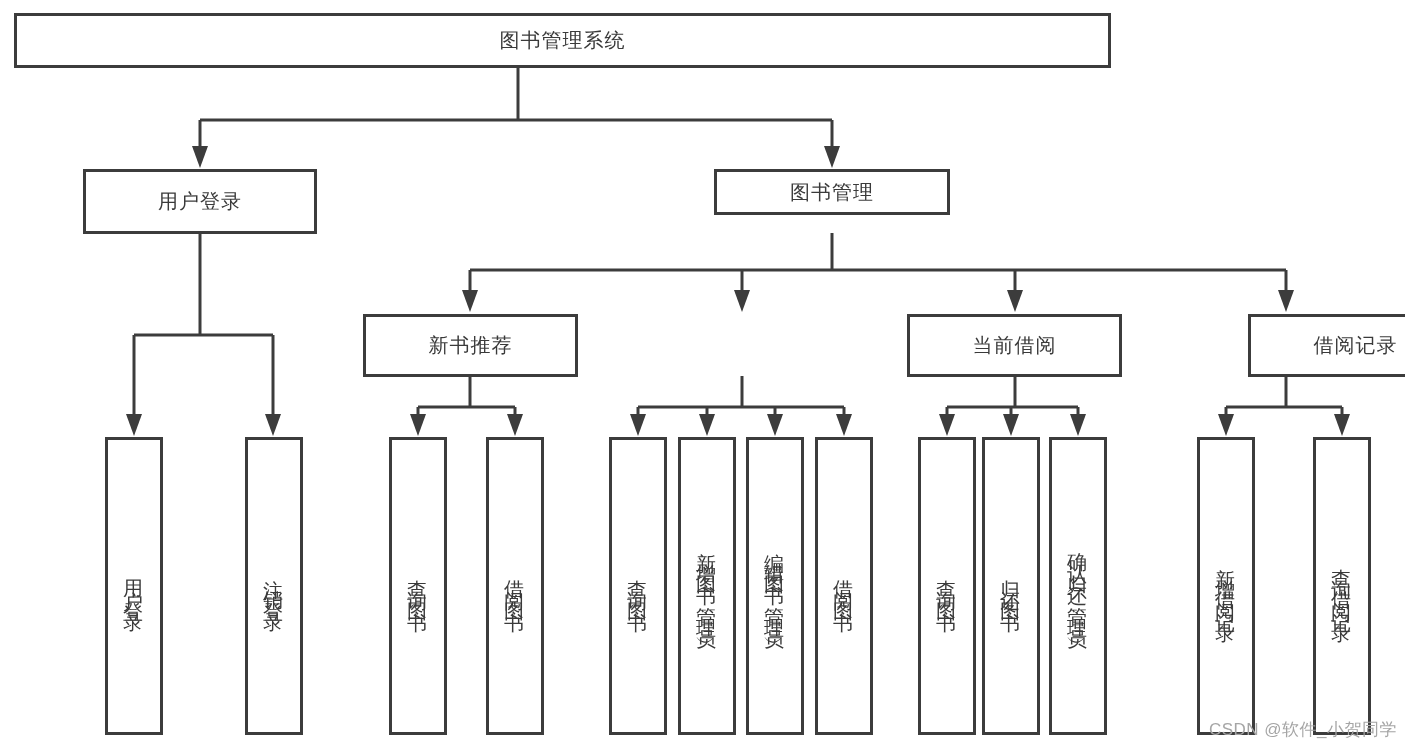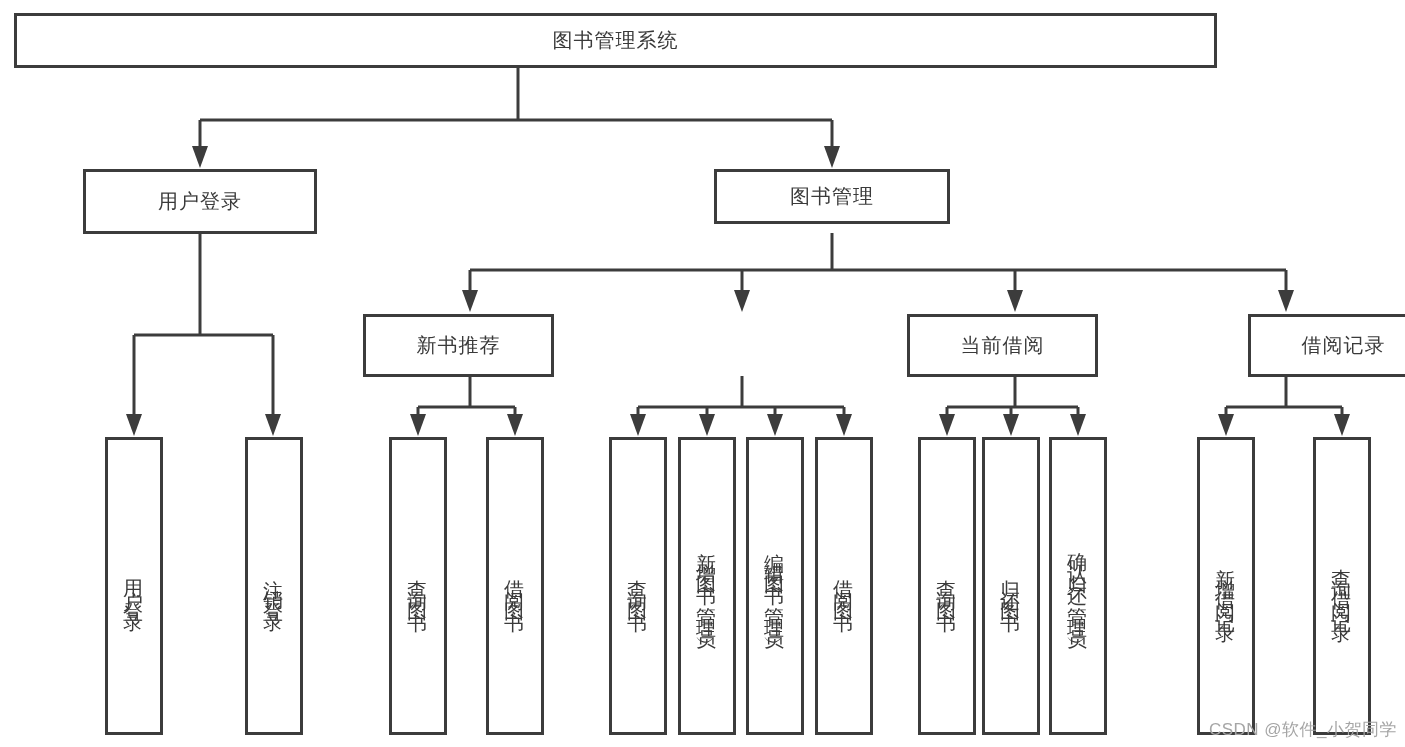--- a/index.html
+++ b/index.html
@@ -20,24 +20,24 @@
     position: absolute;
     box-sizing: border-box;
     background: #ffffff;
     border: 3px solid #3c3c3c;
     display: flex;
     align-items: center;
     justify-content: center;
     color: #3a3a3a;
   }
   .hnode { font-size: 20px; letter-spacing: 1px; }
-  .root  { left: 14px;  top: 13px;  width: 1203px; height: 55px; }
+  .root  { left: 14px;  top: 13px;  width: 1097px; height: 55px; }
   .l2a   { left: 83px;  top: 169px; width: 234px;  height: 65px; }
-  .l2b   { left: 714px; top: 169px; width: 236px;  height: 55px; }
-  .l3    { top: 314px;  height: 63px; width: 191px; }
+  .l2b   { left: 714px; top: 169px; width: 236px;  height: 46px; }
+  .l3    { top: 314px;  height: 63px; width: 215px; }
   .l3a   { left: 363px; }
   .l3b   { left: 634px; }
   .l3c   { left: 907px; }
   .l3d   { left: 1248px; }
   .vnode { top: 437px; height: 298px; width: 58px; }
   .vnode span {
     writing-mode: vertical-rl;
     text-orientation: mixed;
     font-size: 20px;
     letter-spacing: 11px;

